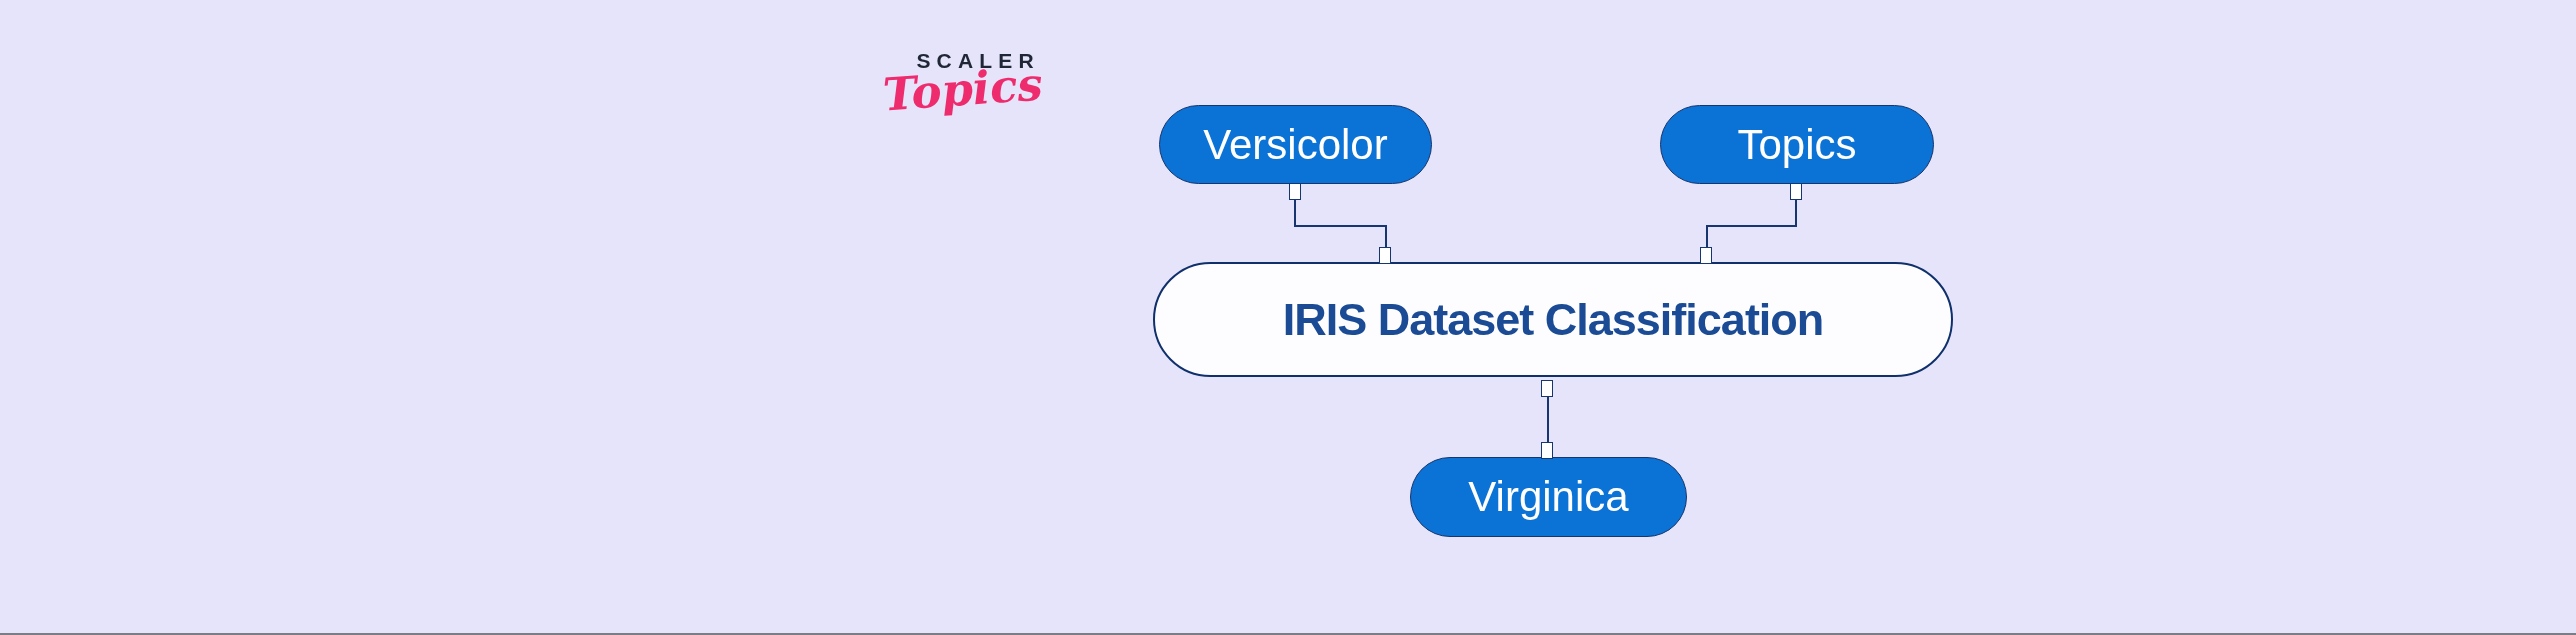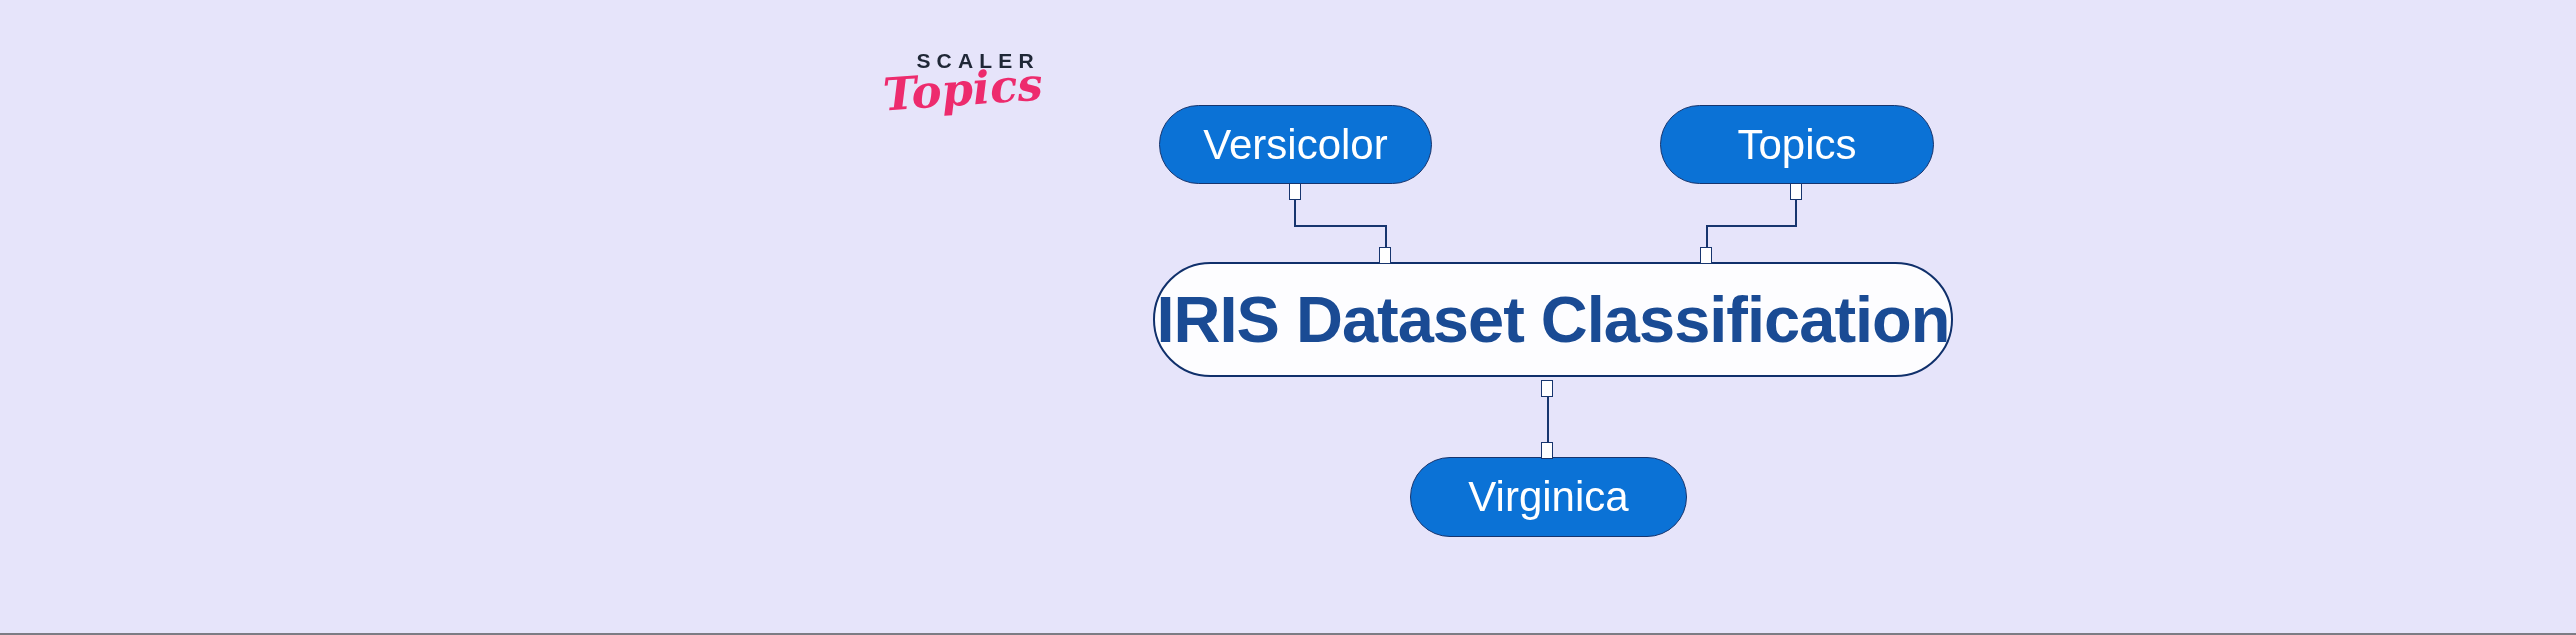--- a/index.html
+++ b/index.html
@@ -43,21 +43,21 @@
   }
   .node-versicolor { left: 1159px; top: 105px; width: 273px; height: 79px; }
   .node-setosa     { left: 1660px; top: 105px; width: 274px; height: 79px; }
   .node-virginica  { left: 1410px; top: 457px; width: 277px; height: 80px; }
   .node-title {
     left: 1153px; top: 262px; width: 800px; height: 115px;
     background: #fdfdff;
     border: 2.1px solid #10306b;
     border-radius: 59px;
     color: #1a4b94;
-    font-size: 65px; font-weight: bold; letter-spacing: -1px;
+    font-size: 45px; font-weight: bold; letter-spacing: -1px;
   }
 
   
   .conn { position: absolute; background: #17356e; }
 
   
   .port {
     position: absolute;
     width: 12.4px; height: 16.5px;
     box-sizing: border-box;

